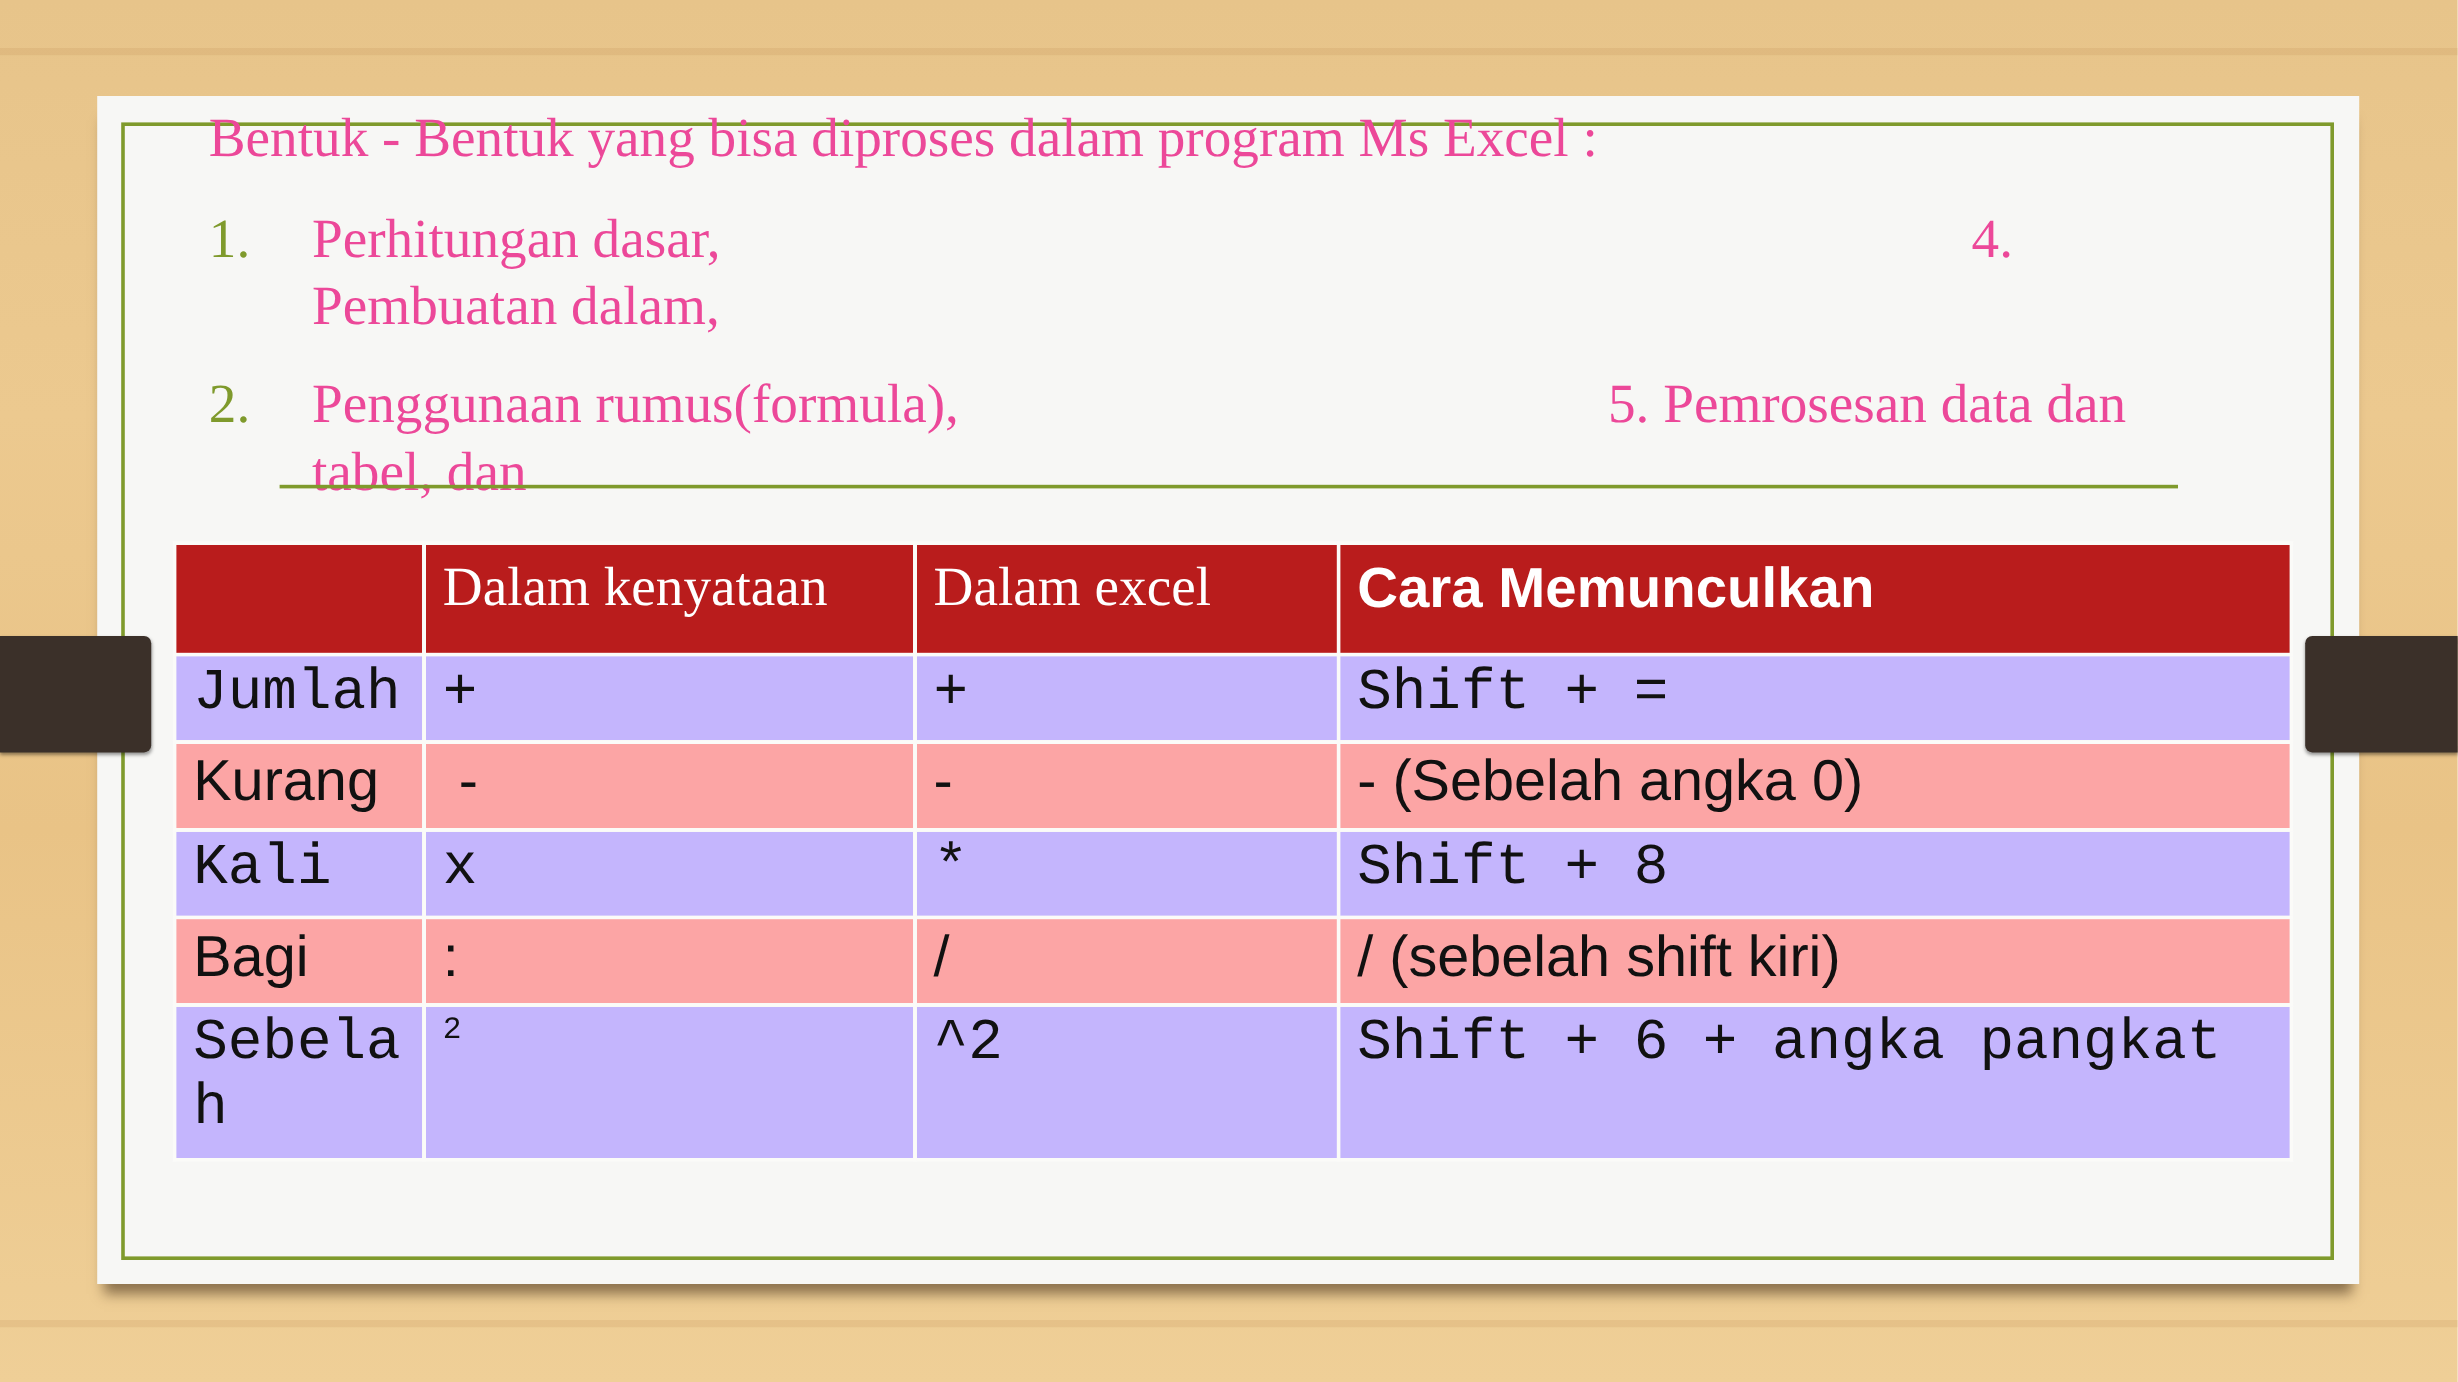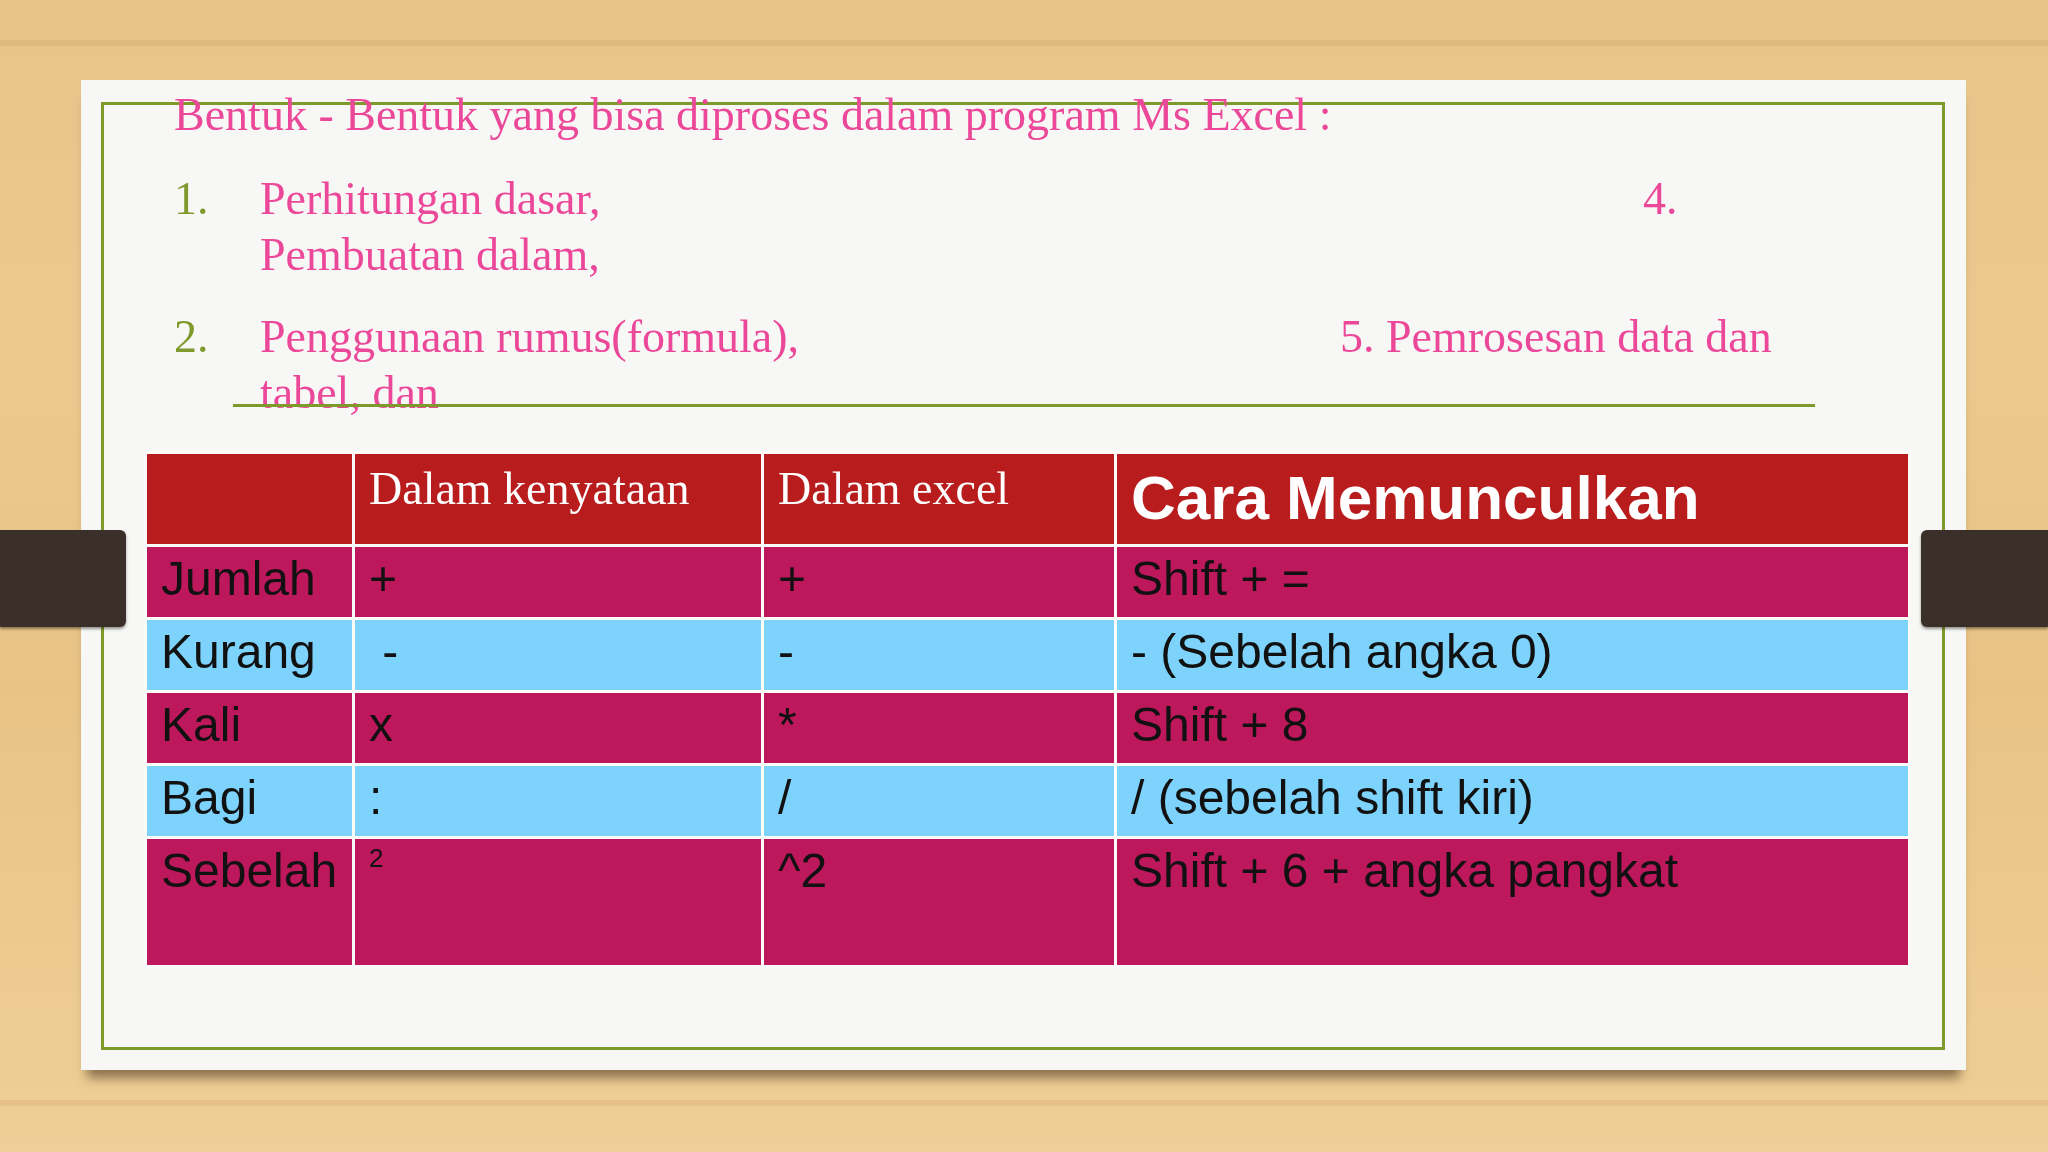--- a/index.html
+++ b/index.html
@@ -33,23 +33,23 @@
   }
   table.grid td, table.grid th {
     border: 3px solid #fbfbf8; padding: 0 14px; vertical-align: top;
     font-family: "Liberation Sans", sans-serif; font-size: 48px; color: #111; text-align: left;
     overflow: hidden;
   }
   table.grid th {
     background: #b91c1c; color: #ffffff; height: 82px; font-weight: normal;
     font-family: "Liberation Serif", serif; font-size: 46px; padding-top: 8px; vertical-align: top;
   }
-  table.grid th.bold-head { font-family: "Liberation Sans", sans-serif; font-weight: bold; font-size: 62px; }
-  tr.row-dark td { background: #be185d; }
-  tr.row-light td { background: #7dd3fc; }
+  table.grid th.bold-head { font-family: "Liberation Sans", sans-serif; font-weight: bold; font-size: 47px; }
+  tr.row-dark td { background: #c4b5fd; font-family: Liberation Mono, monospace; }
+  tr.row-light td { background: #fca5a5; }
   tr.h1 td { height: 66px; padding-top: 4px; }
   tr.h2 td { height: 122px; padding-top: 4px; }
   .sup { font-size: 26px; vertical-align: top; }
 </style>
 </head>
 <body>
 
 <div class="wood-streak" style="top:40px"></div>
 <div class="wood-streak" style="top:1100px"></div>
 

